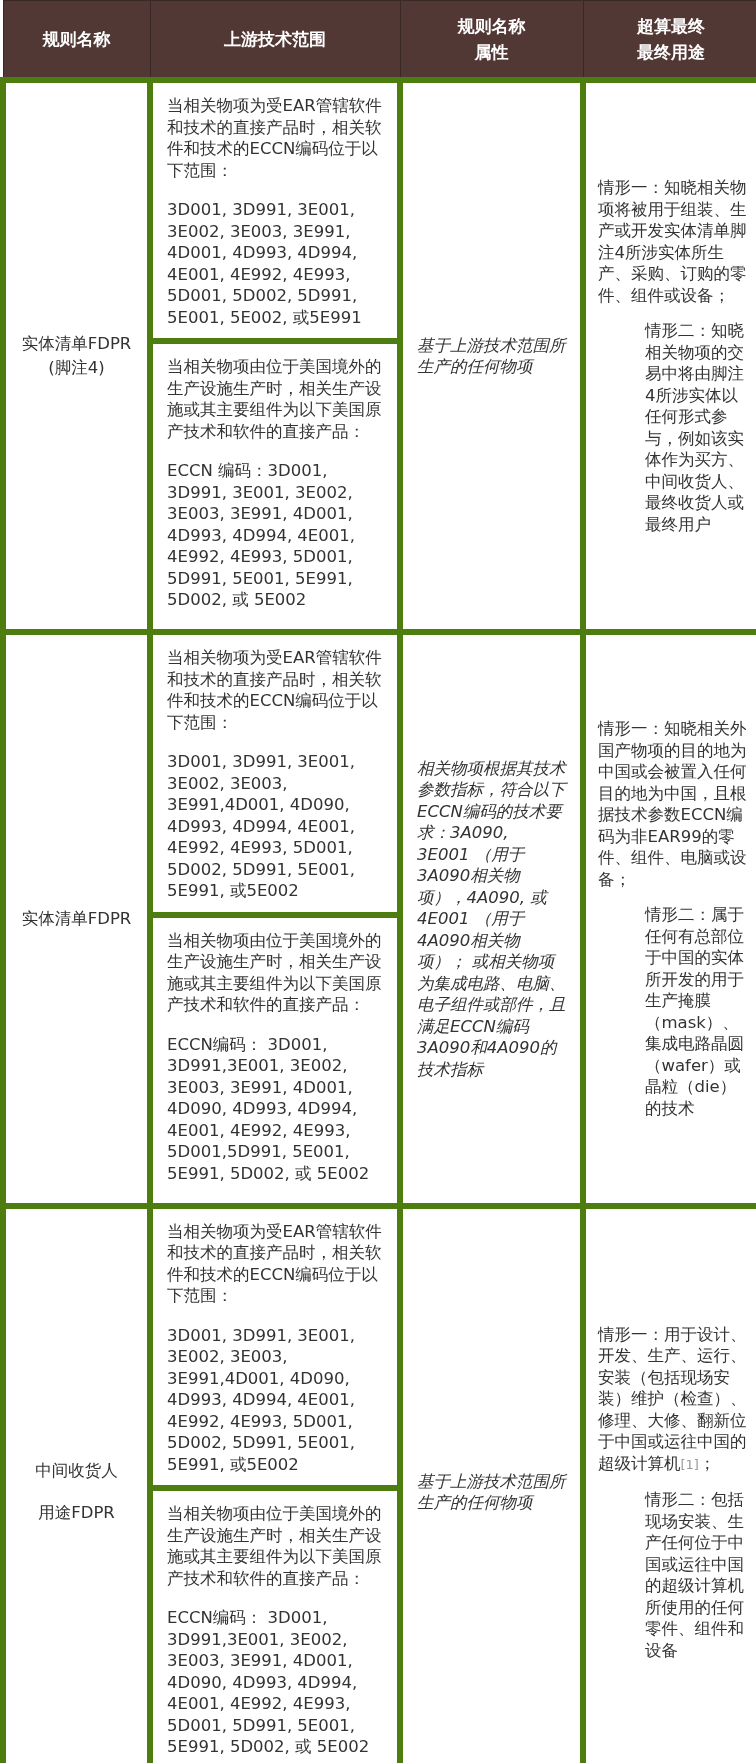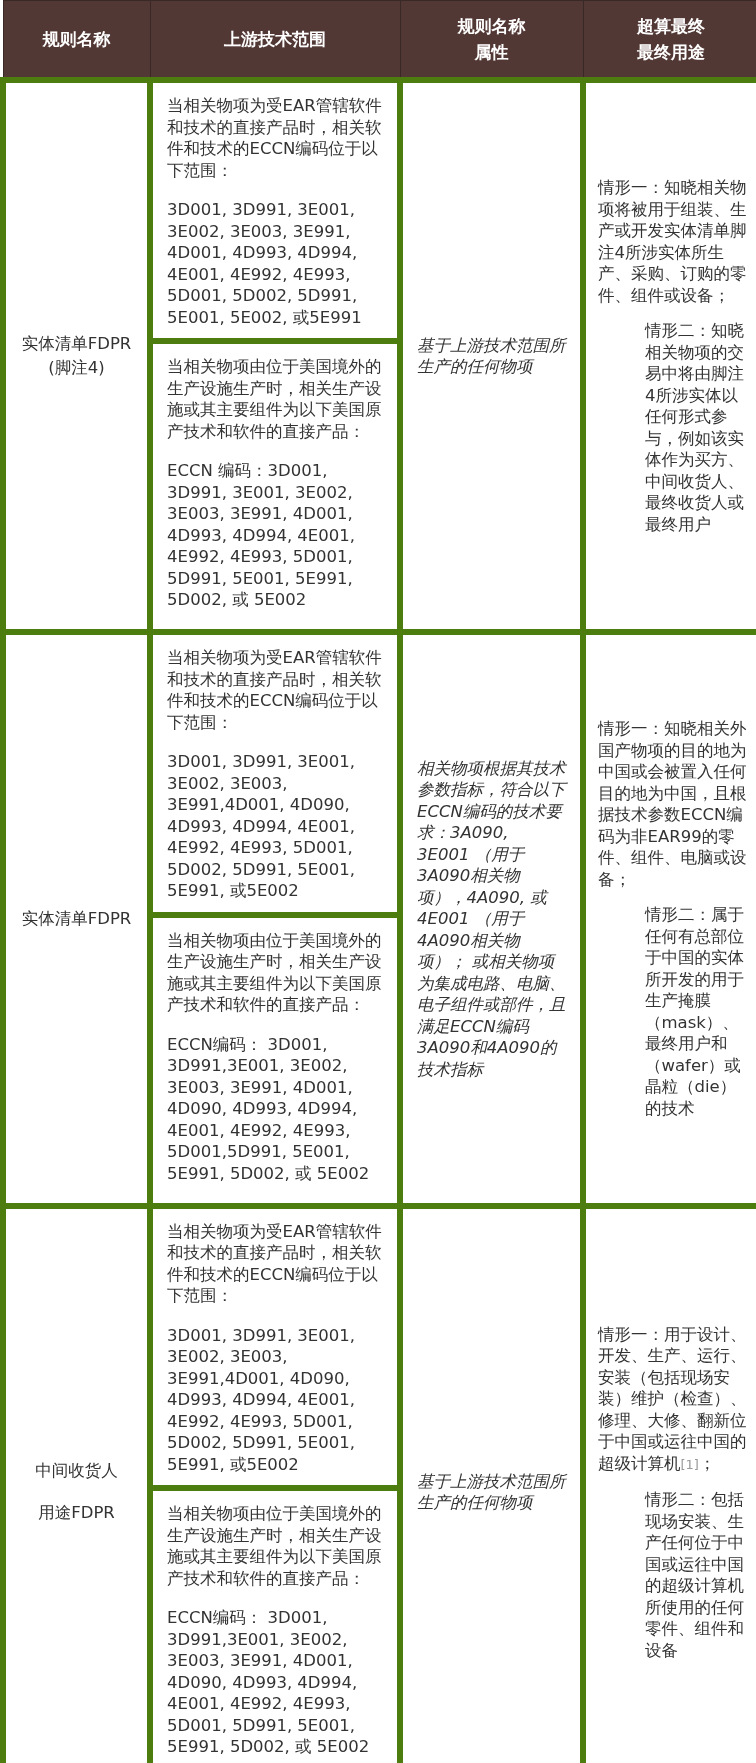--- a/index.html
+++ b/index.html
@@ -75,21 +75,21 @@
       </td>
       <td class="up" style="height:253px">
         <p>当相关物项为受EAR管辖软件和技术的直接产品时，相关软件和技术的ECCN编码位于以下范围：</p>
         <p>3D001, 3D991, 3E001, 3E002, 3E003, 3E991,4D001, 4D090, 4D993, 4D994, 4E001, 4E992, 4E993, 5D001, 5D002, 5D991, 5E001, 5E991, 或5E002</p>
       </td>
       <td class="attr" rowspan="2">
         <span>相关物项根据其技术参数指标，符合以下ECCN编码的技术要求：3A090, 3E001 （用于3A090相关物项），4A090, 或4E001 （用于 4A090相关物项）； 或相关物项为集成电路、电脑、电子组件或部件，且满足ECCN编码3A090和4A090的技术指标</span>
       </td>
       <td class="use" rowspan="2">
         <p>情形一：知晓相关外国产物项的目的地为中国或会被置入任何目的地为中国，且根据技术参数ECCN编码为非EAR99的零件、组件、电脑或设备；</p>
-        <p>情形二：属于任何有总部位于中国的实体所开发的用于生产掩膜 （mask）、最终用户和（wafer）或晶粒（die）的技术</p>
+        <p>情形二：属于任何有总部位于中国的实体所开发的用于生产掩膜 （mask）、集成电路晶圆（wafer）或晶粒（die）的技术</p>
       </td>
     </tr>
     <tr>
       <td class="up" style="height:263px">
         <p>当相关物项由位于美国境外的生产设施生产时，相关生产设施或其主要组件为以下美国原产技术和软件的直接产品：</p>
         <p>ECCN编码： 3D001, 3D991,3E001, 3E002, 3E003, 3E991, 4D001, 4D090, 4D993, 4D994, 4E001, 4E992, 4E993, 5D001,5D991, 5E001, 5E991, 5D002, 或 5E002</p>
       </td>
     </tr>
 
     <tr>

